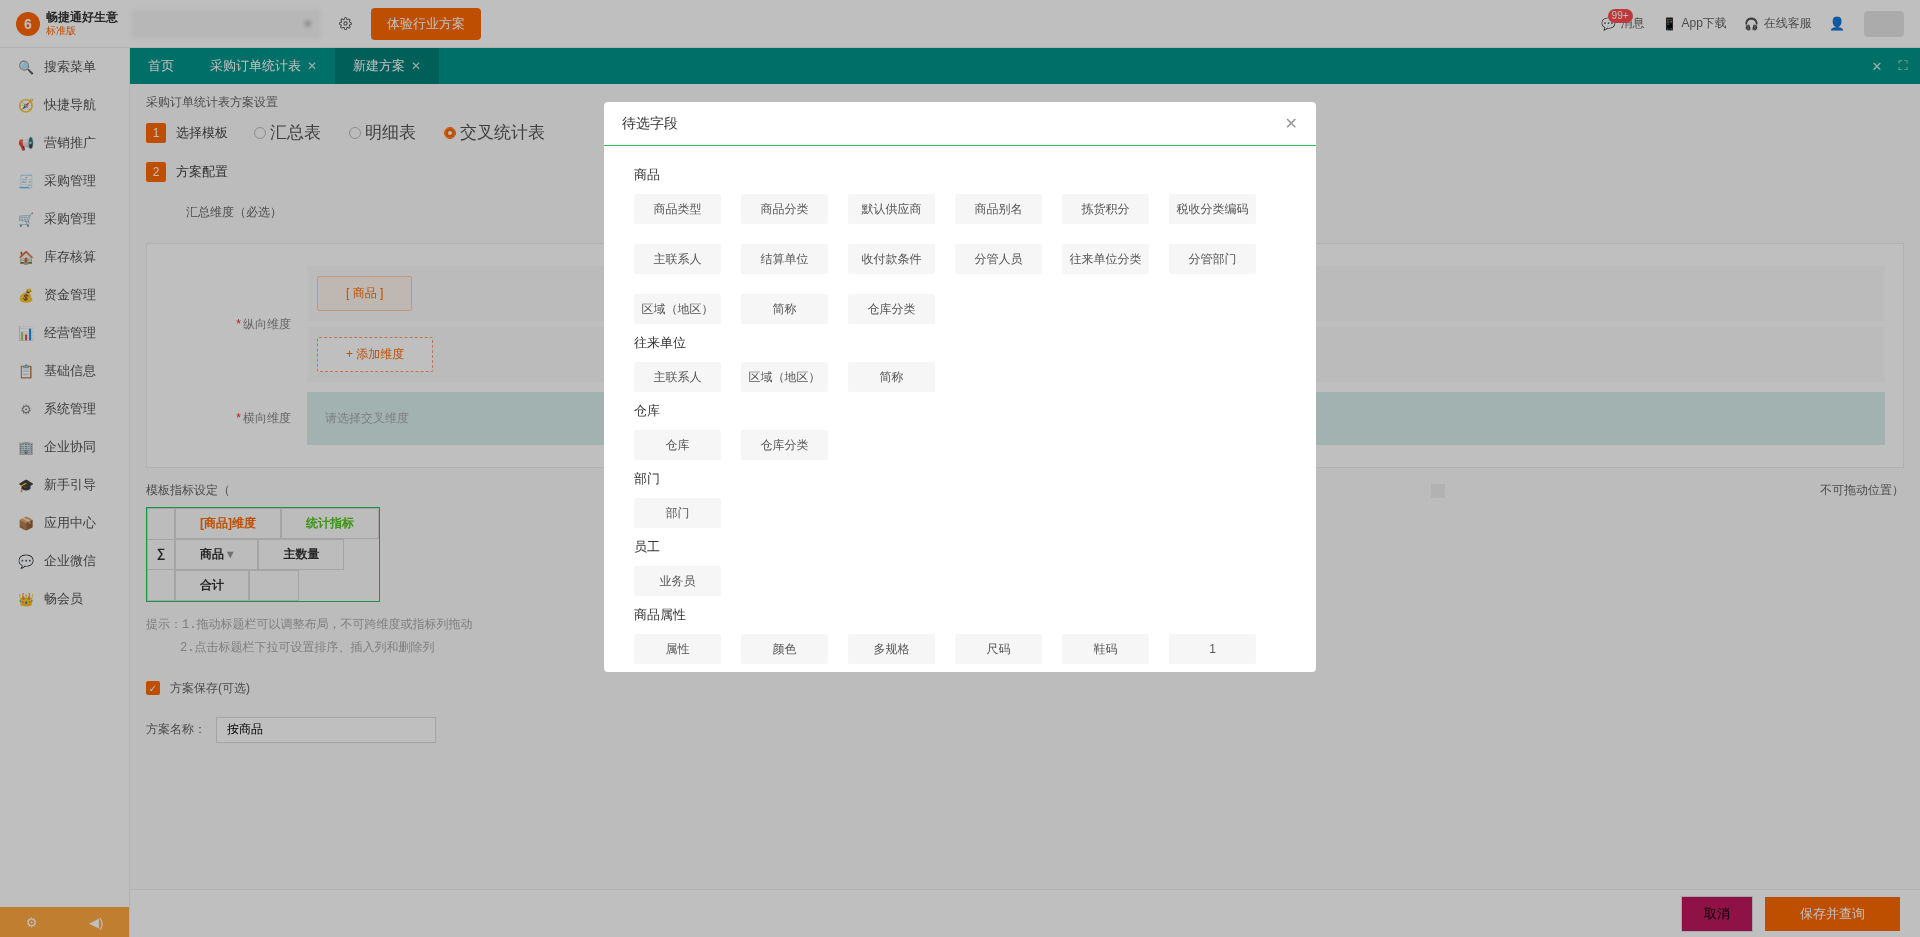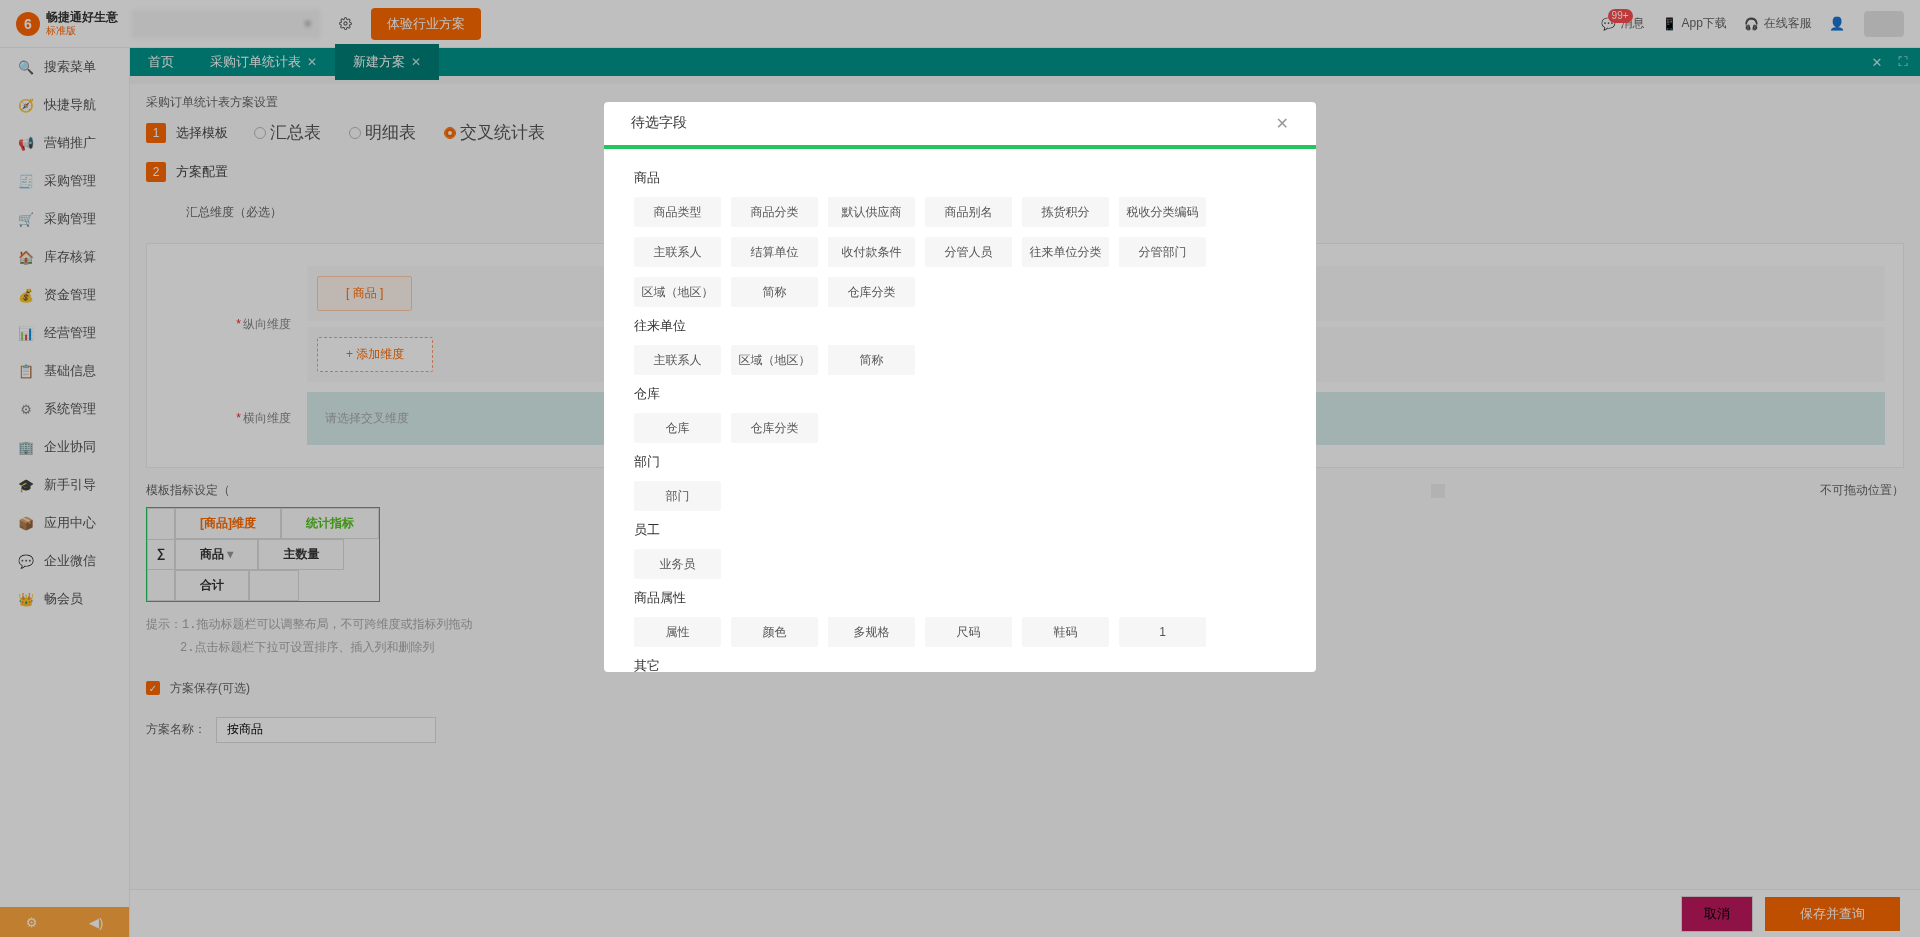--- a/index.html
+++ b/index.html
@@ -21,21 +21,21 @@
 .avatar { width: 40px; height: 26px; background: #e5e5e5; border-radius: 4px; }
 
 
 .sidebar { position: absolute; top: 48px; bottom: 0; left: 0; width: 130px; background: #fff; border-right: 1px solid #eee; display:flex; flex-direction:column;}
 .sidebar-items { flex:1; overflow:auto;}
 .sb-item { display: flex; align-items: center; gap: 10px; padding: 10px 18px; color: #555; cursor: pointer; font-size:13px;}
 .sb-icon { width: 16px; height: 16px; display:inline-flex; align-items:center; justify-content:center; color:#888;}
 .sidebar-footer { height: 30px; background: #ffa940; display:flex; align-items:center; justify-content:space-around; color:#fff;}
 
 
-.tabs-bar { position: absolute; top: 48px; left: 130px; right: 0; height: 28px; background: #00948a; display: flex; align-items: center; color: #fff; }
+.tabs-bar { position: absolute; top: 48px; left: 130px; right: 0; height: 36px; background: #00948a; display: flex; align-items: center; color: #fff; }
 .tab { padding: 0 18px; height: 36px; display: flex; align-items: center; gap: 6px; cursor: pointer; font-size:13px;}
 .tab.active { background: #008077; }
 .tab-close { font-size: 12px; opacity: .8; }
 .tabs-right { margin-left:auto; display:flex; gap:8px; padding-right:8px;}
 .tabs-icon { width:18px; height:18px; display:flex; align-items:center; justify-content:center; opacity:.8;}
 
 
 .main { position: absolute; top: 84px; left: 130px; right: 0; bottom: 48px; background: #fbfbfb; padding: 10px 16px 0; overflow:auto;}
 .breadcrumb { font-size: 12px; color: #666; margin-bottom: 10px; }
 .section-row { display: flex; align-items: center; gap: 10px; margin: 8px 0; }
@@ -70,27 +70,27 @@
 .input { border:1px solid #ddd; padding:5px 10px; width:220px; font-size:12px;}
 
 
 .footer { position:absolute; bottom:0; left:130px; right:0; height:48px; background:#fff; border-top:1px solid #eee; display:flex; align-items:center; justify-content:flex-end; gap:12px; padding:0 20px;}
 .btn-default { border:1px solid #ddd; background:#be185d; padding:8px 22px; cursor:pointer; font-size:13px;}
 .btn-primary { background:#ff6a00; color:#fff; border:none; padding:8px 35px; cursor:pointer; font-size:13px;}
 
 
 .overlay { position:fixed; inset:0; background:rgba(0,0,0,.25); z-index:100;}
 .modal { position:fixed; top:102px; left:50%; transform:translateX(-50%); width:712px; max-height:570px; background:#fff; border-radius:4px; z-index:101; display:flex; flex-direction:column;}
-.modal-header { padding:12px 27px; border-bottom:4px solid #22c55e; display:flex; align-items:flex-start; justify-content:space-between;}
+.modal-header { padding:12px 18px; border-bottom:1px solid #22c55e; display:flex; align-items:center; justify-content:space-between;}
 .modal-title { font-size:14px; color:#333;}
 .modal-close { font-size:16px; color:#999; cursor:pointer; background:none; border:none;}
 .modal-body { padding:10px 30px 18px; overflow:auto;}
 .field-group { margin:10px 0 4px;}
 .group-title { font-size:13px; color:#333; margin-bottom:10px;}
-.chips { display:flex; flex-wrap:wrap; gap:10px;}
+.chips { display:flex; flex-wrap:wrap; gap:20px;}
 .chip { width:87px; height:30px; background:#f6f6f6; display:flex; align-items:center; justify-content:center; font-size:12px; color:#555; cursor:pointer; border-radius:2px;}
 
 svg { width:1em; height:1em; }
 </style>
 </head>
 <body>
 
 <div class="top-header">
   <div class="logo-area">
     <span class="logo-icon">6</span>

